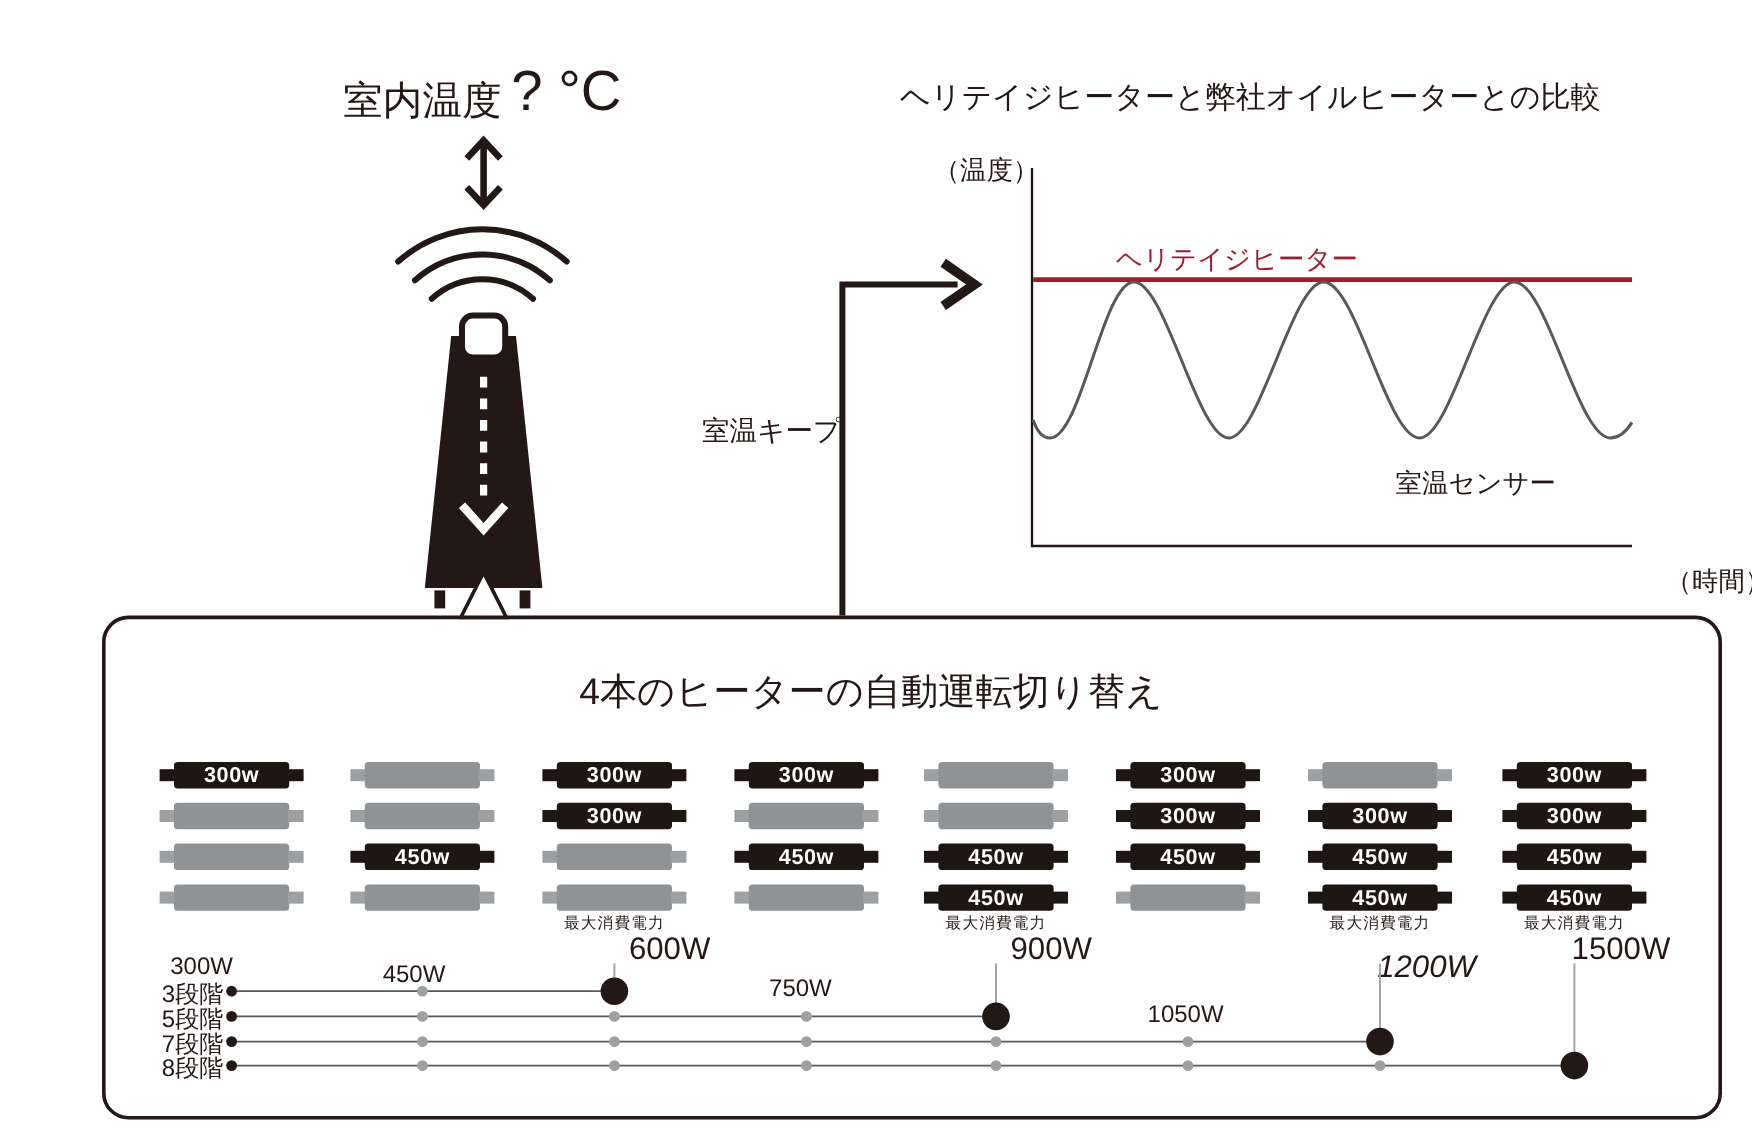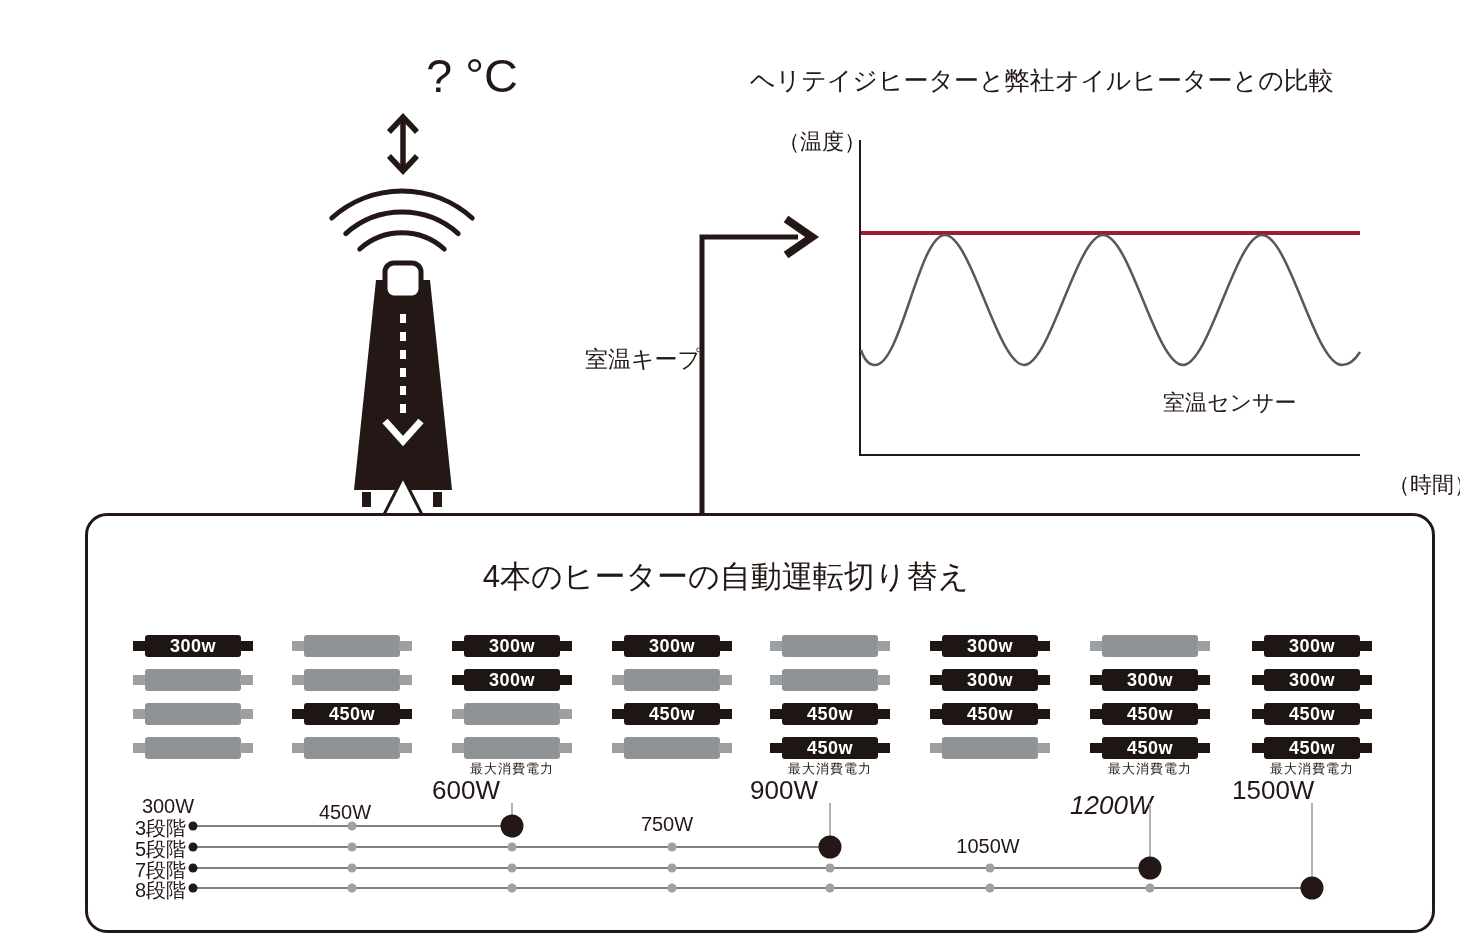--- a/index.html
+++ b/index.html
@@ -21,21 +21,21 @@
   .hbar .tab{position:absolute;top:6px;width:13px;height:10px;}
   .hbar .tab.l{left:0;} .hbar .tab.r{right:0;}
   .hbar .body{
     position:absolute;left:12px;right:12px;top:0;bottom:0;border-radius:3px;
     display:flex;align-items:center;justify-content:center;
     font-size:18px;font-weight:bold;color:#fff;letter-spacing:.5px;
   }
   .hbar.on  .body,.hbar.on  .tab{background:#1d1613;}
   .hbar.off .body{background:#909396;} .hbar.off .tab{background:#9da0a3;}
   .maxcap{position:absolute;width:160px;text-align:center;font-size:13px;letter-spacing:1px;color:#231815;z-index:3;}
-  .maxval{position:absolute;width:160px;text-align:left;font-size:26px;color:#231815;z-index:3;}
+  .maxval{position:absolute;width:160px;text-align:right;font-size:26px;color:#231815;z-index:3;}
   .steplbl{position:absolute;width:80px;text-align:right;font-size:20px;color:#231815;z-index:3;}
   .ticklbl{position:absolute;width:110px;text-align:center;font-size:20px;color:#231815;z-index:3;}
 </style>
 </head>
 <body>
 
 <div class="stage">
 
   <div class="heater-box"></div>
 
@@ -110,25 +110,27 @@
         <circle cx="512" cy="888" r="4.5" fill="#9fa0a0"></circle>
         <circle cx="672" cy="888" r="4.5" fill="#9fa0a0"></circle>
         <circle cx="830" cy="888" r="4.5" fill="#9fa0a0"></circle>
         <circle cx="990" cy="888" r="4.5" fill="#9fa0a0"></circle>
         <circle cx="1150" cy="888" r="4.5" fill="#9fa0a0"></circle>
         <circle cx="1312" cy="888" r="11.5" fill="#231815"></circle>
       </g>
   </svg>
 
   <div class="lbl-layer">
+    <div class="txt" style="left:286px;top:62px;font-size:33px;">室内温度</div>
     <div class="txt" style="left:426px;top:48px;font-size:47px;">? °C</div>
 
     <div class="txt ctr" style="left:750px;top:64px;width:510px;font-size:25px;">ヘリテイジヒーターと弊社オイルヒーターとの比較</div>
     <div class="txt" style="left:778px;top:127px;font-size:22px;">（温度）</div>
     <div class="txt" style="left:1342px;top:470px;font-size:22px;margin-left:46px;">（時間）</div>
+    <div class="txt" style="left:930px;top:201px;font-size:22px;color:#9d1c30;">ヘリテイジヒーター</div>
     <div class="txt" style="left:1163px;top:388px;font-size:22px;">室温センサー</div>
     <div class="txt" style="left:585px;top:344px;font-size:23px;">室温キープ</div>
 
     <div class="txt ctr" style="left:460px;top:556px;width:532px;font-size:31px;">4本のヒーターの自動運転切り替え</div>
 
   <div class="hbar on" style="left: 133px; top: 635px;">
         <span class="tab l"></span>
         <span class="body">
           <span>300w</span>
         </span>

